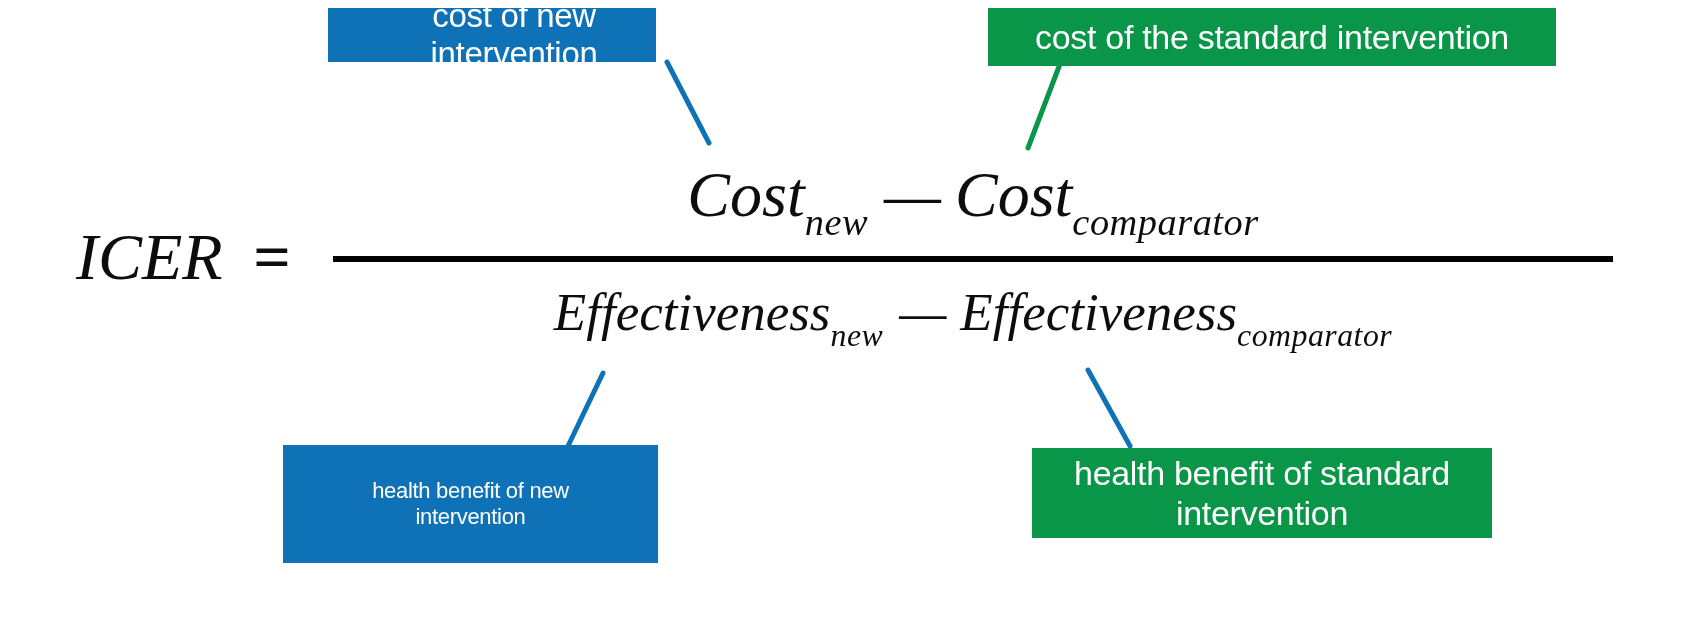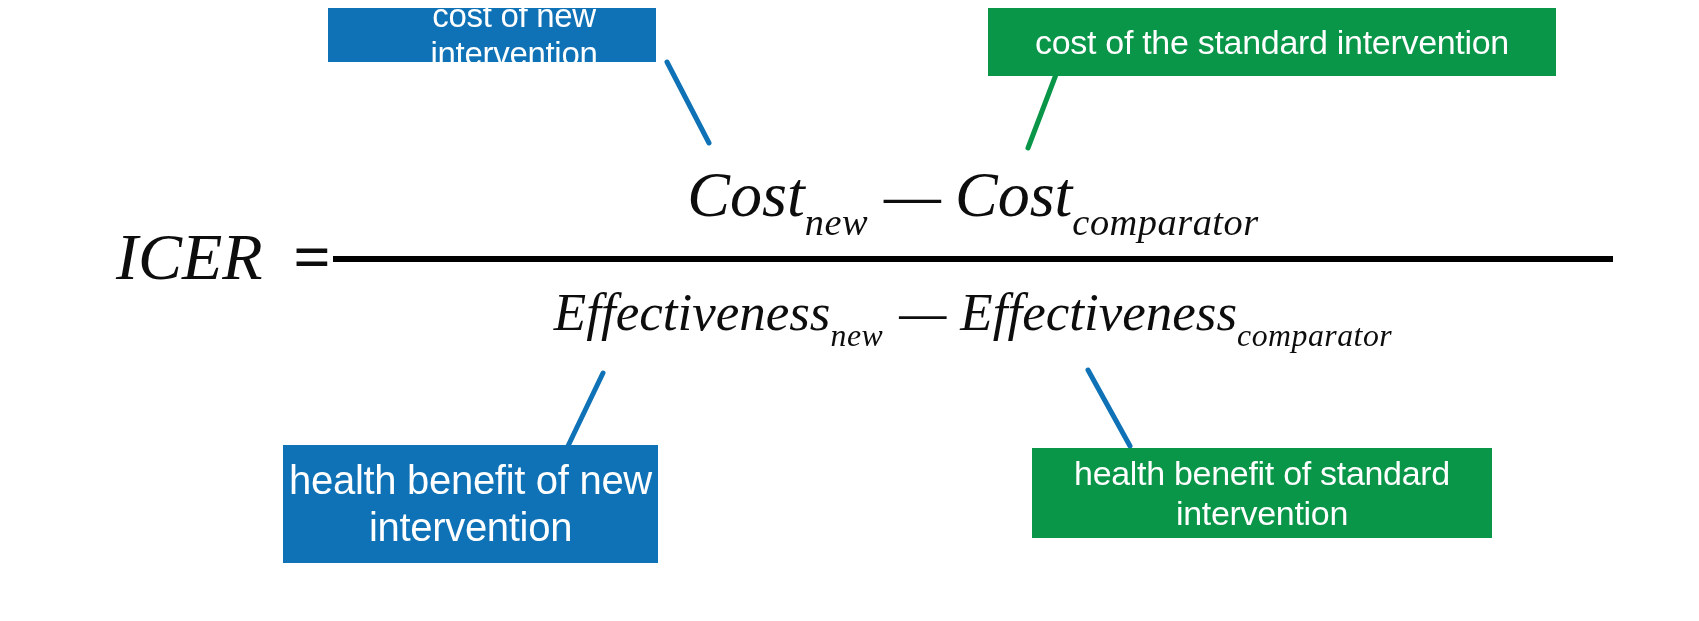--- a/index.html
+++ b/index.html
@@ -38,26 +38,26 @@
   }
   .box-blue   { background: #0f72b6; }
   .box-green  { background: #0a9648; }
 
   #box-top-left {
     left: 328px; top: 8px; width: 328px; height: 54px;
     font-size: 33px;
     padding-left: 44px;
   }
   #box-top-right {
-    left: 988px; top: 8px; width: 568px; height: 68px;
+    left: 988px; top: 8px; width: 568px; height: 58px;
     font-size: 34px;
   }
   #box-bottom-left {
     left: 283px; top: 445px; width: 375px; height: 118px;
-    font-size: 40px;
+    font-size: 22px;
   }
   #box-bottom-right {
     left: 1032px; top: 448px; width: 460px; height: 90px;
     font-size: 34px;
   }
 
   
   .connector-layer {
     position: absolute;
     left: 0; top: 0;
@@ -72,21 +72,20 @@
     font-style: italic;
     color: #0d0d0d;
     white-space: nowrap;
   }
   #icer-lhs {
     position: absolute;
     left: 76px;
     top: 224px;
     font-size: 66px;
     line-height: 1;
-    margin-left: 40px;
   }
   #icer-lhs .eq {
     font-style: normal;
     font-weight: bold;
     margin-left: 14px;
   }
   #numerator {
     position: absolute;
     left: 333px;
     top: 163px;

